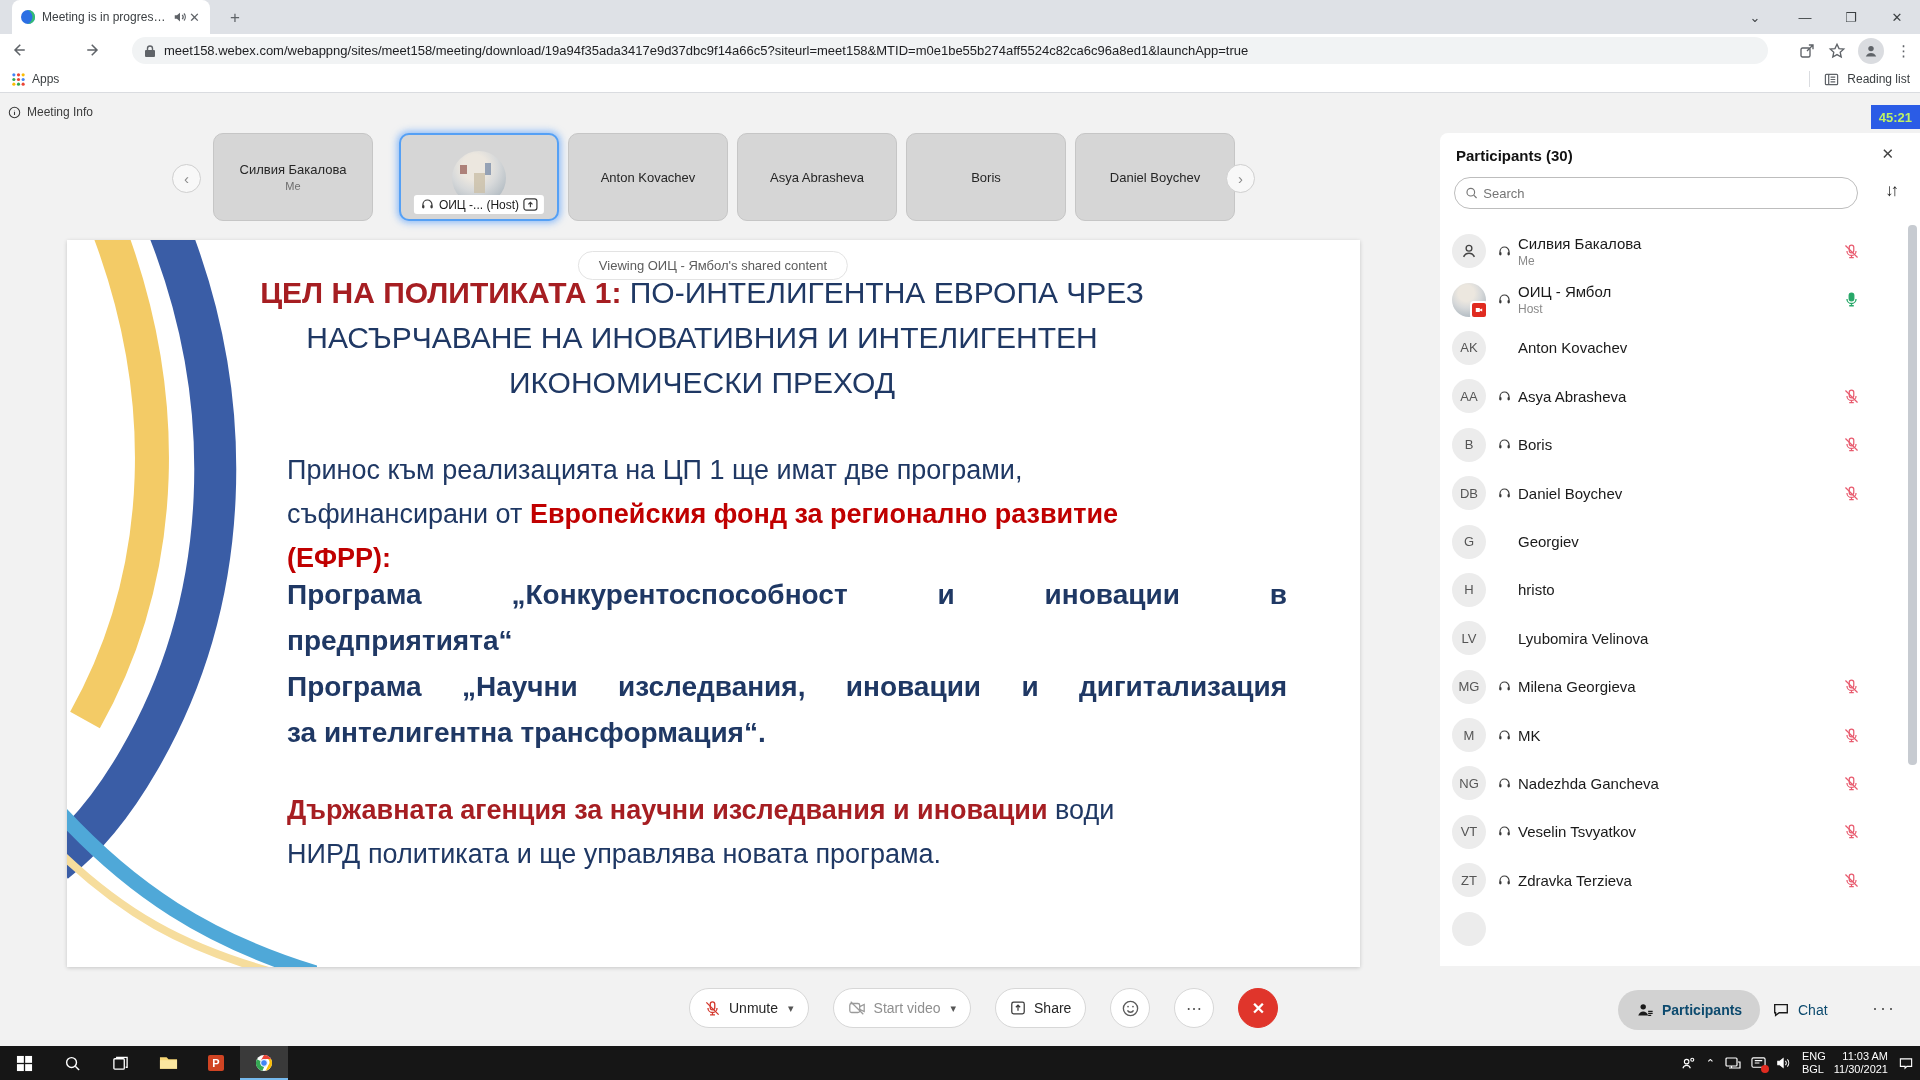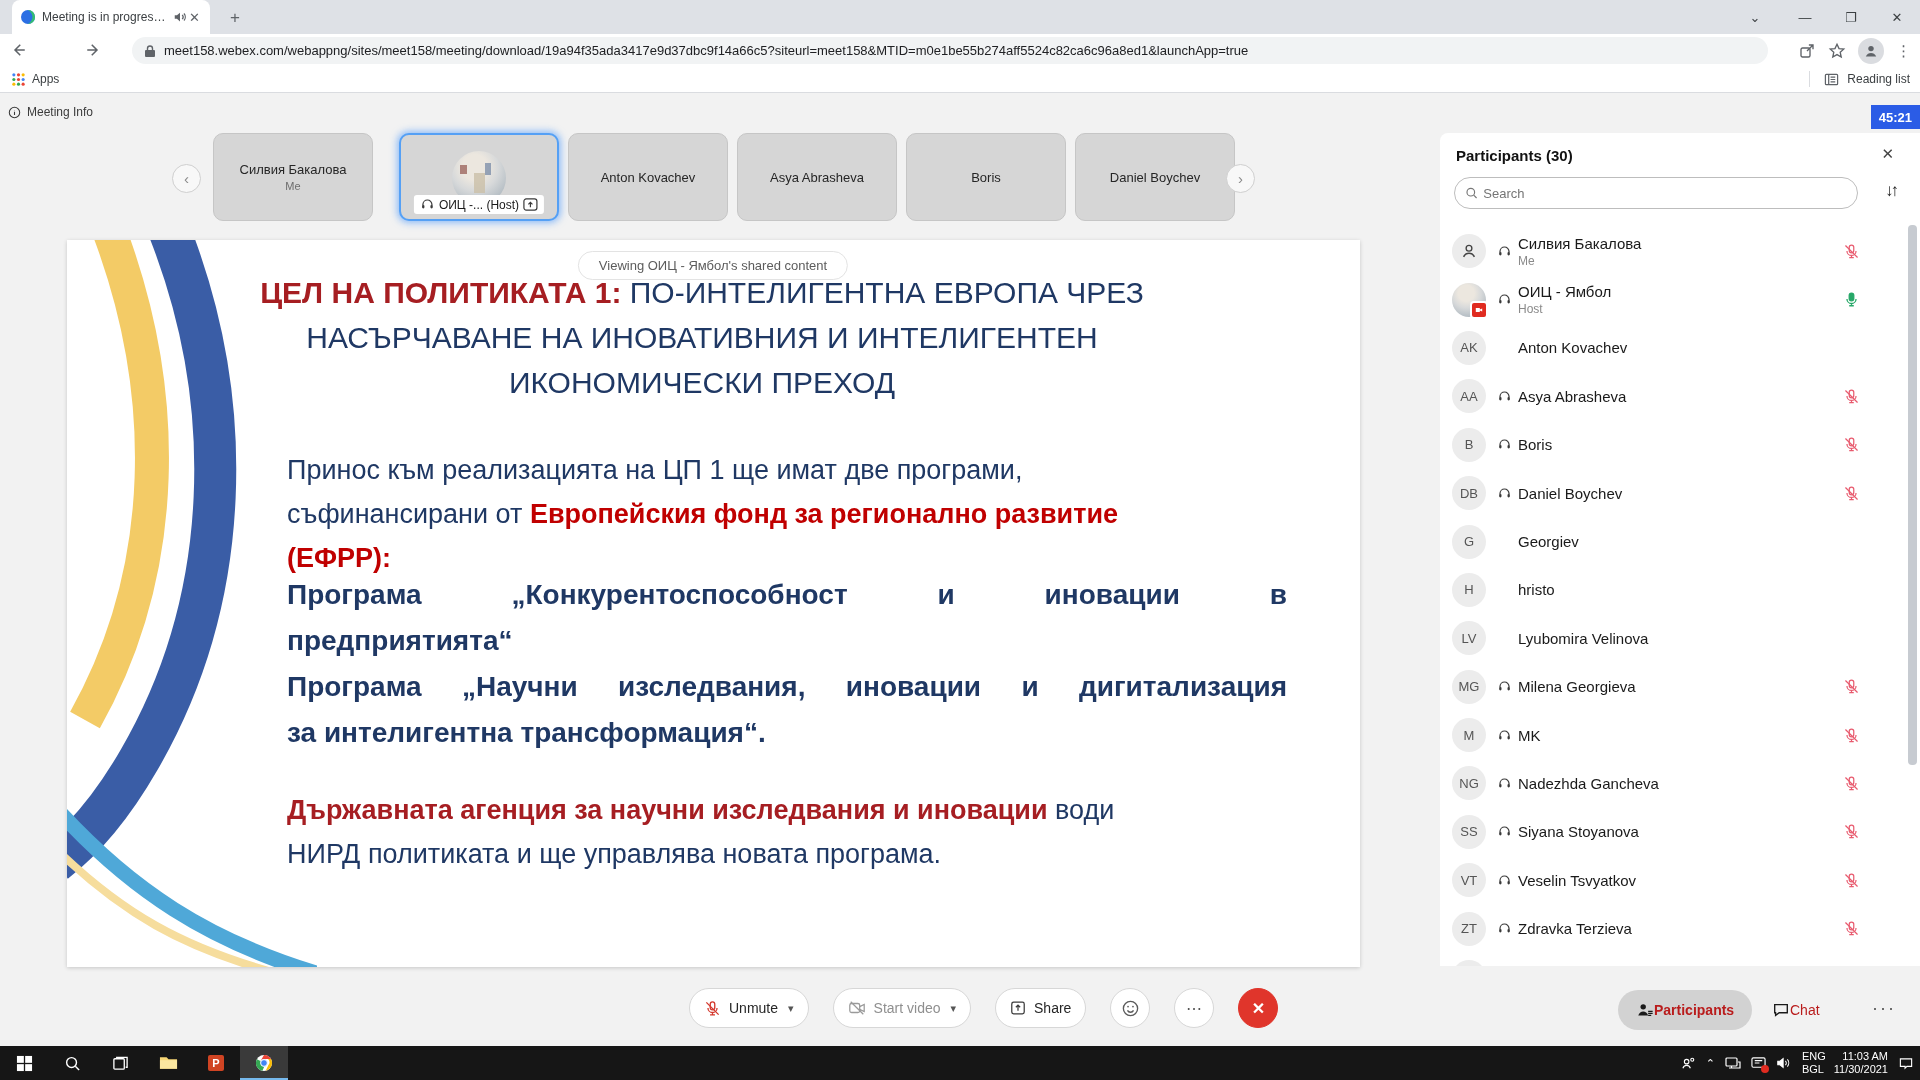--- a/index.html
+++ b/index.html
@@ -27,21 +27,21 @@
   .tb-right{position:absolute;right:8px;top:3px;height:27px;display:flex;align-items:center;gap:12px;}
   .avatar-btn{width:26px;height:26px;border-radius:50%;background:#dadce0;display:flex;align-items:center;justify-content:center;}
   
   .bookmarks{position:absolute;left:0;top:66px;width:1920px;height:26px;background:#fff;border-bottom:1px solid #dadce0;
              display:flex;align-items:center;font-size:12px;color:#3c4043;}
   .bm-right{position:absolute;right:10px;display:flex;align-items:center;gap:8px;}
   .bm-divider{width:1px;height:16px;background:#dadce0;margin-right:6px;}
 
   
   .meetinfo{position:absolute;left:8px;top:105px;display:flex;align-items:center;gap:6px;font-size:12px;color:#3b3b3b;}
-  .timer{position:absolute;right:0;top:105px;height:24px;background:var(--timer_blue,#2b5ce6);color:#ffffff;
+  .timer{position:absolute;right:0;top:105px;height:24px;background:var(--timer_blue,#2b5ce6);color:#bef264;
          font-size:13px;font-weight:bold;display:flex;align-items:center;padding:0 8px;}
 
   
   .strip{position:absolute;left:213px;top:133px;display:flex;gap:9px;}
   .tile{width:160px;height:88px;background:#d6d6d6;border:1px solid #c6c6c6;border-radius:10px;
         display:flex;flex-direction:column;align-items:center;justify-content:center;position:relative;box-sizing:border-box;}
   .tile .tname{font-size:13px;color:#262626;}
   .tile .tsub{font-size:11px;color:#6d6d6d;margin-top:3px;}
   .tile.host{border:2px solid var(--host_border,#55a0f5);box-shadow:0 0 7px 2px rgba(90,160,250,.65);margin-left:17px;}
   .cam{width:54px;height:54px;border-radius:50%;margin-top:2px;overflow:hidden;}
@@ -90,21 +90,21 @@
   .controls{position:absolute;left:689px;top:988px;display:flex;align-items:center;gap:24px;}
   .cpill{height:40px;background:#fff;border:1px solid #d7d7d7;border-radius:20px;display:flex;align-items:center;
          padding:0 14px;gap:8px;font-size:14px;color:#262626;box-sizing:border-box;text-align:right;}
   .cpill .chev{color:#555;font-size:11px;margin-left:2px;}
   .cpill.dim{color:#8f8f8f;}
   .ccirc{width:40px;height:40px;border-radius:50%;background:#fff;border:1px solid #d7d7d7;display:flex;
          align-items:center;justify-content:center;color:#555;box-sizing:border-box;}
   .ccirc.end{background:var(--end_red,#e0352b);border-color:var(--end_red,#e0352b);color:#fff;font-size:16px;font-weight:bold;}
 
   
-  .fbtn{position:absolute;top:990px;height:40px;display:flex;align-items:center;font-size:14px;color:#b91c1c;}
+  .fbtn{position:absolute;top:990px;height:40px;display:flex;align-items:center;gap:8px;font-size:14px;color:#0c4a6e;}
   .fbtn.active{background:#d2d2d2;border-radius:20px;padding:0 18px;font-weight:bold;}
   .fmore{position:absolute;top:998px;left:1872px;font-size:18px;color:#555;letter-spacing:2px;}
 
   
   .taskbar{position:absolute;left:0;top:1046px;width:1920px;height:34px;background:#161616;display:flex;align-items:center;}
   .tcell{width:48px;height:34px;display:flex;align-items:center;justify-content:center;}
   .tcell.active{background:#3a3a3a;box-shadow:inset 0 -2px 0 #76b9ed;}
   .tray{position:absolute;right:0;top:0;height:34px;display:flex;align-items:center;gap:10px;padding-right:6px;}
   .traytxt{color:#fff;font-size:11px;line-height:13px;text-align:left;display:flex;gap:8px;}
   .traytxt .col{display:flex;flex-direction:column;align-items:flex-start;}
@@ -498,40 +498,20 @@
           </div>
           <span class="micslot">
             <svg width="17" height="17" viewBox="0 0 18 18" fill="none" stroke="#e85a6e" stroke-width="1.3">
               <rect x="6.6" y="2.2" width="4.8" height="8.2" rx="2.4"></rect>
               <path d="M4.2 8.4a4.8 4.8 0 0 0 9.6 0M9 13.2v2M6.6 15.6h4.8"></path>
               <path d="M2.6 2.6l12.8 12.8"></path>
             </svg>
           </span>
         </div>
         <div class="prow">
-          <div class="pav">SS</div>
-          <span class="hslot">
-            <svg width="15" height="15" viewBox="0 0 16 16" fill="none">
-              <path d="M3.2 9V8a4.8 4.8 0 0 1 9.6 0v1" stroke="#3a3a3a" stroke-width="1.3"></path>
-              <rect x="2.3" y="8.4" width="2.5" height="3.8" rx="1.2" fill="#3a3a3a"></rect>
-              <rect x="11.2" y="8.4" width="2.5" height="3.8" rx="1.2" fill="#3a3a3a"></rect>
-            </svg>
-          </span>
-          <div class="pnames">
-            <div class="pname">Siyana Stoyanova</div>
-          </div>
-          <span class="micslot">
-            <svg width="17" height="17" viewBox="0 0 18 18" fill="none" stroke="#e85a6e" stroke-width="1.3">
-              <rect x="6.6" y="2.2" width="4.8" height="8.2" rx="2.4"></rect>
-              <path d="M4.2 8.4a4.8 4.8 0 0 0 9.6 0M9 13.2v2M6.6 15.6h4.8"></path>
-              <path d="M2.6 2.6l12.8 12.8"></path>
-            </svg>
-          </span>
-        </div>
-        <div class="prow">
           <div class="pav">VT</div>
           <span class="hslot">
             <svg width="15" height="15" viewBox="0 0 16 16" fill="none">
               <path d="M3.2 9V8a4.8 4.8 0 0 1 9.6 0v1" stroke="#3a3a3a" stroke-width="1.3"></path>
               <rect x="2.3" y="8.4" width="2.5" height="3.8" rx="1.2" fill="#3a3a3a"></rect>
               <rect x="11.2" y="8.4" width="2.5" height="3.8" rx="1.2" fill="#3a3a3a"></rect>
             </svg>
           </span>
           <div class="pnames">
             <div class="pname">Veselin Tsvyatkov</div>

